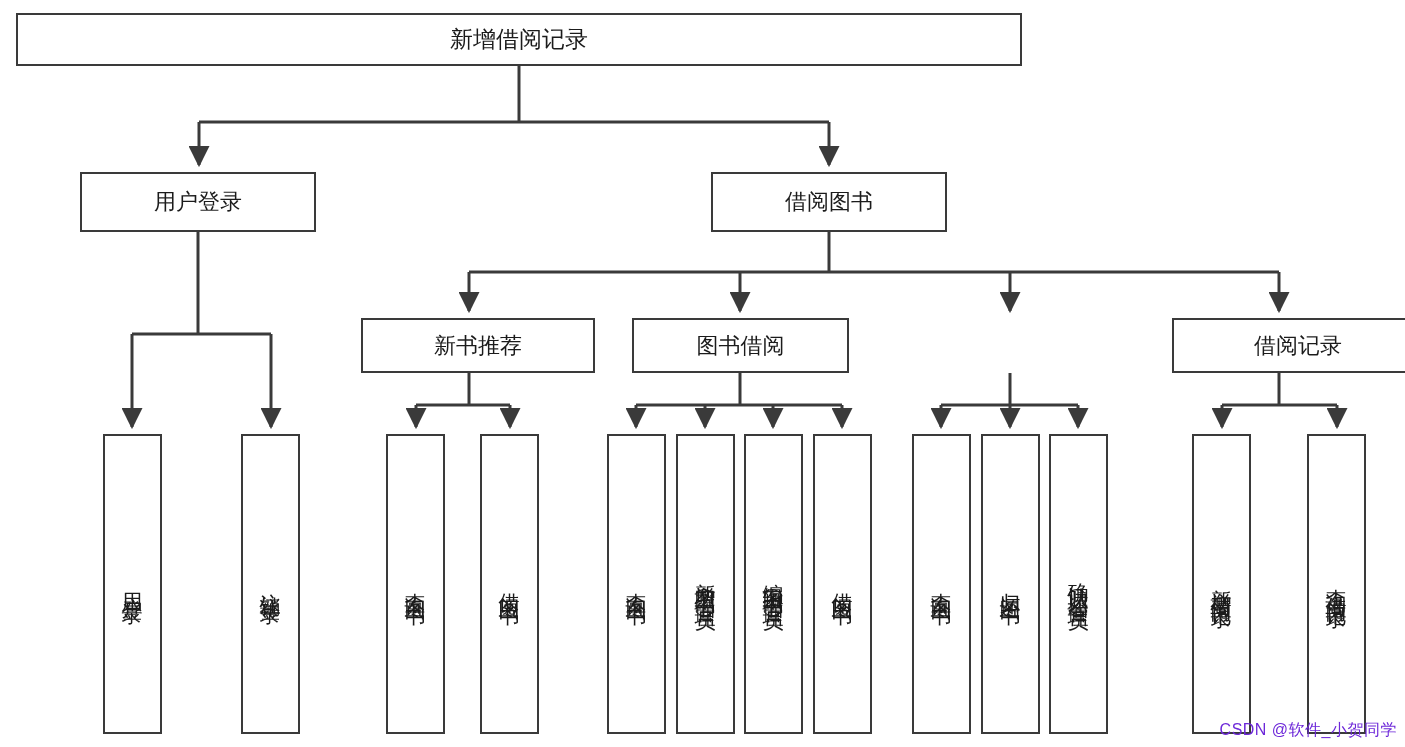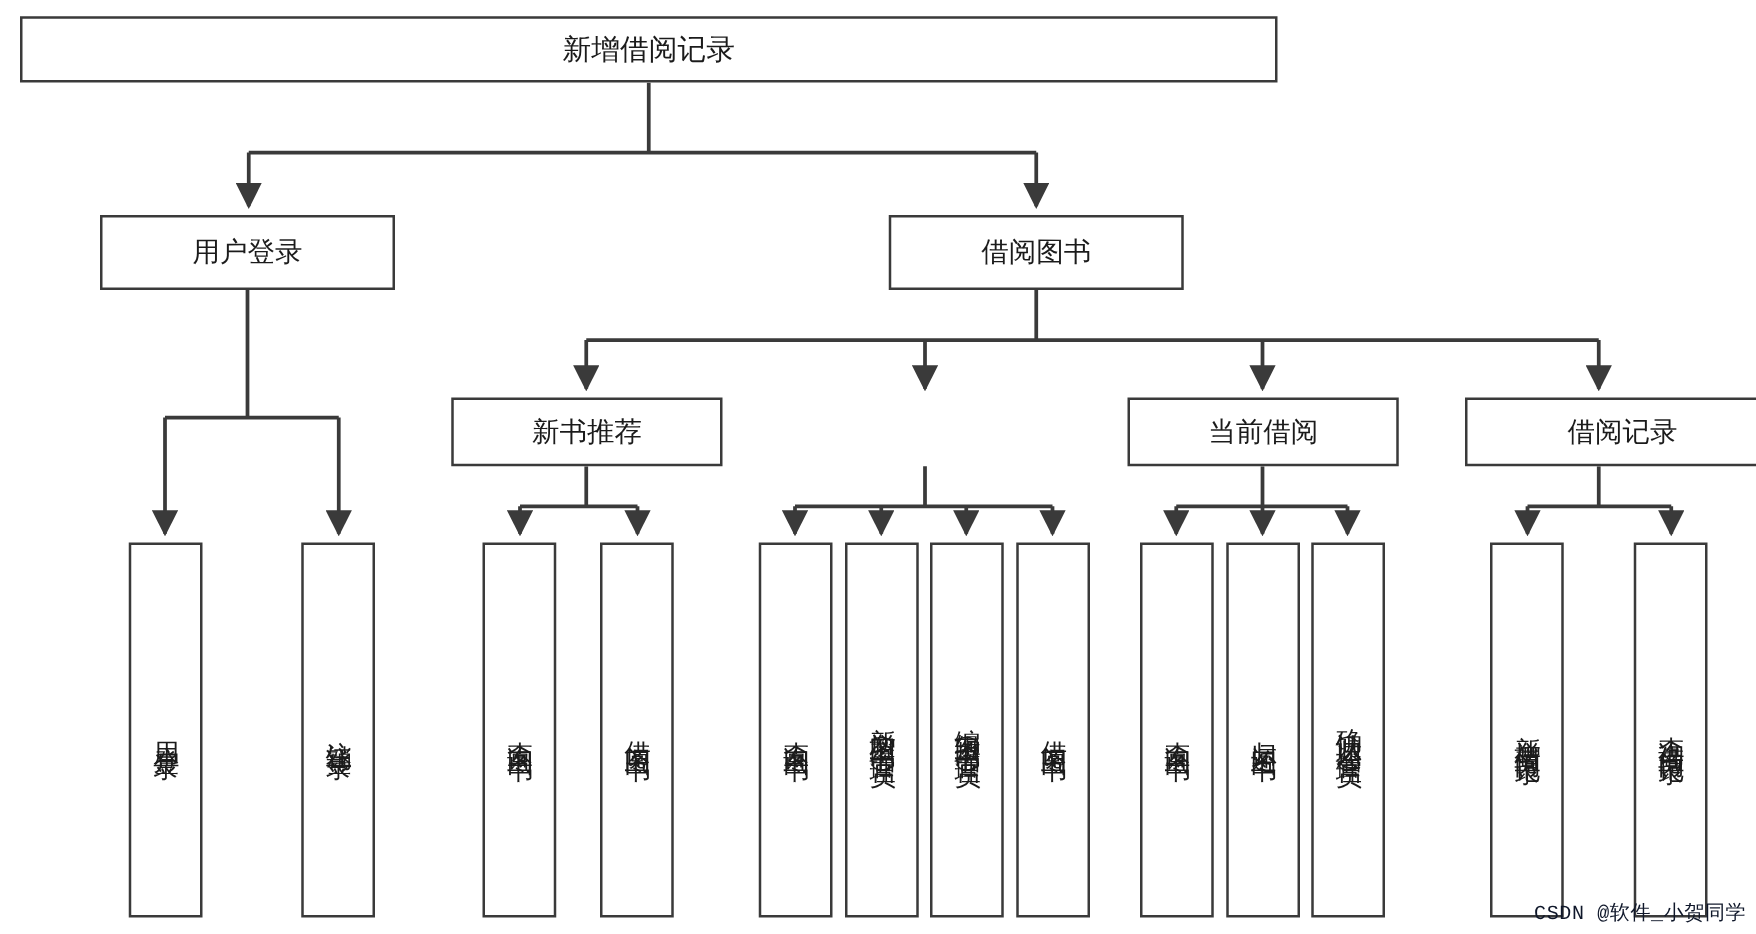--- a/index.html
+++ b/index.html
@@ -56,25 +56,24 @@
     font-size: 21px;
     letter-spacing: 4px;
     line-height: 1;
     white-space: nowrap;
   }
   #watermark {
     position: absolute;
     right: 8px;
     bottom: 6px;
     font-size: 16px;
-    color: #0f172a;
+    color: #6d28d9;
     letter-spacing: 0.5px;
     user-select: none;
     white-space: nowrap;
-    font-family: Liberation Mono, monospace;
   }
 </style>
 </head>
 <body>
 
 <div id="canvas">
 
   <svg id="wires" viewBox="0 0 1405 747" xmlns="http://www.w3.org/2000/svg">
     <defs>
       <marker id="arrow" viewBox="0 0 10 10" refX="9" refY="5" markerWidth="7" markerHeight="7" orient="auto-start-reverse">
@@ -129,25 +128,25 @@
     <span class="label">新增借阅记录</span>
   </div>
 
   <div class="node horiz" style="left:80px; top:172px; width:236px; height:60px;">
     <span class="label">用户登录</span>
   </div>
   <div class="node horiz" style="left:711px; top:172px; width:236px; height:60px;">
     <span class="label">借阅图书</span>
   </div>
 
-  <div class="node horiz" style="left:361px; top:318px; width:217px; height:55px;">
+  <div class="node horiz" style="left:361px; top:318px; width:234px; height:55px;">
     <span class="label">新书推荐</span>
   </div>
-  <div class="node horiz" style="left:902px; top:318px; width:217px; height:55px;">
-    <span class="label">当前借阅</span>
+  <div class="node horiz" style="left:632px; top:318px; width:217px; height:55px;">
+    <span class="label">图书借阅</span>
   </div>
   <div class="node horiz" style="left:1172px; top:318px; width:252px; height:55px;">
     <span class="label">借阅记录</span>
   </div>
 
   <div class="node vert" style="left:103px; top:434px; width:59px; height:300px;">
     <span class="label">用户登录</span>
   </div>
   <div class="node vert" style="left:241px; top:434px; width:59px; height:300px;">
     <span class="label">注销登录</span>

